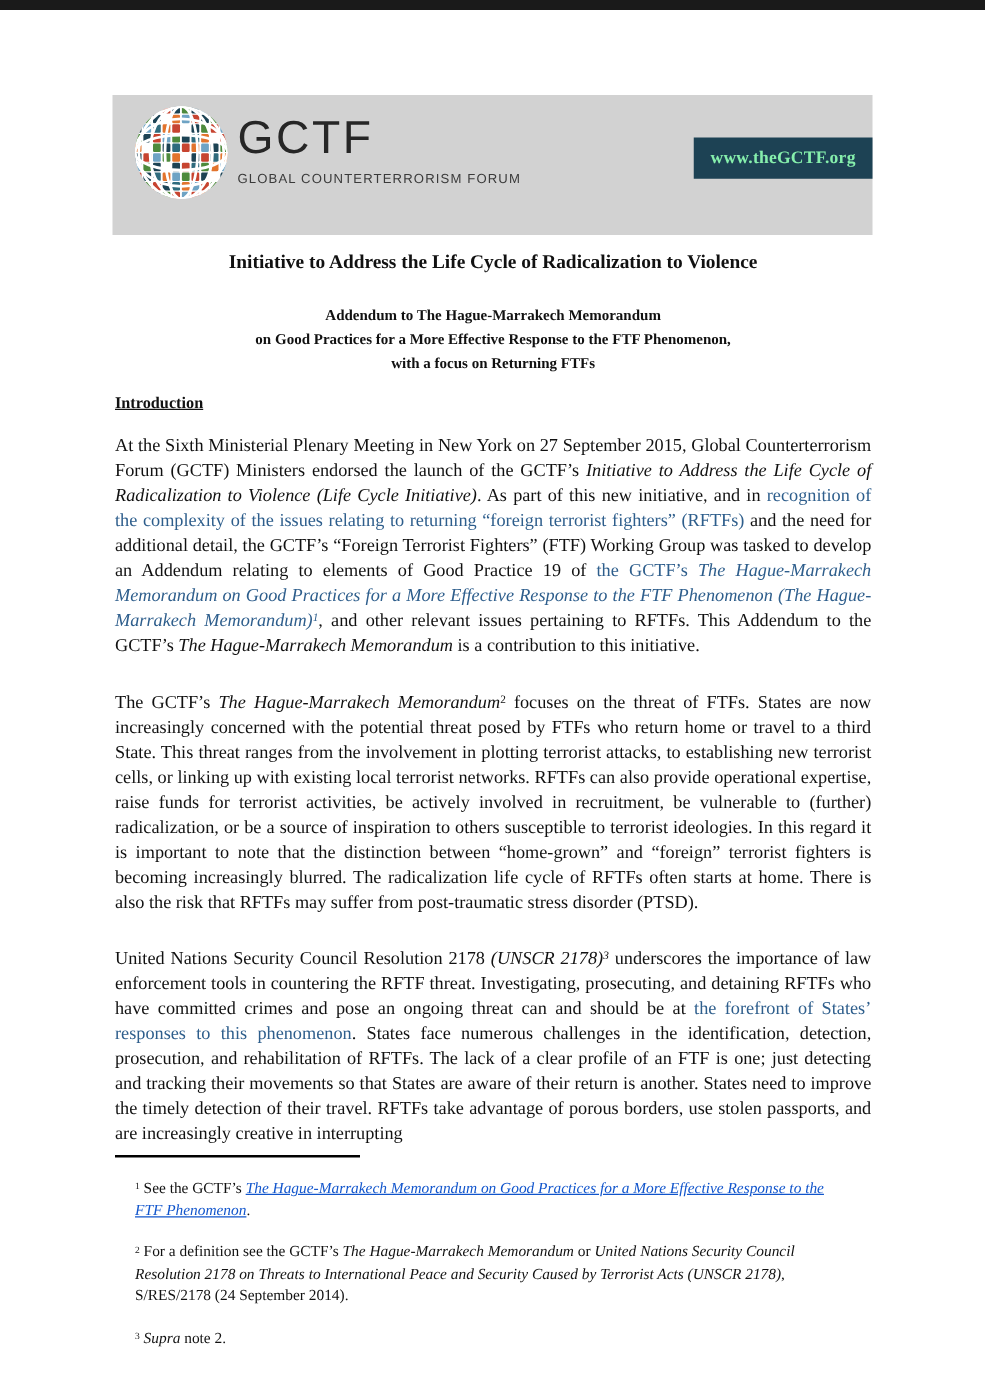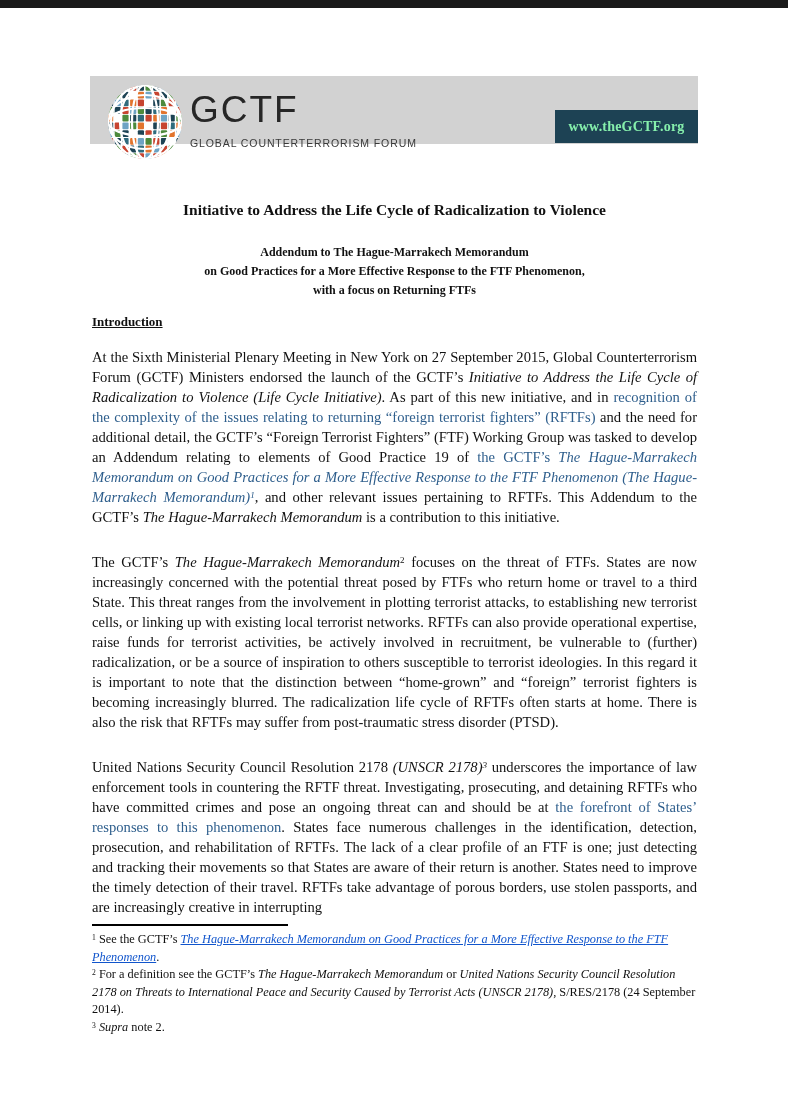--- a/index.html
+++ b/index.html
@@ -1,21 +1,21 @@
 <!DOCTYPE html>
 <html style="--top-bar: #1a1a1a; --header-bg: #d2d2d2; --site-bg: #1d4254; --body-link: #2e5e8c; --fn-link: #1155cc;"><head>
 <meta charset="utf-8">
 <style>
   html,body{margin:0;padding:0;}
   body{
     width:788px;height:1120px;position:relative;overflow:hidden;
     background:#ffffff;font-family:"Liberation Serif",serif;color:#111;
   }
   .top-bar{position:absolute;top:0;left:0;width:788px;height:8px;background:var(--top-bar,#1a1a1a);}
-  .header{position:absolute;left:90px;top:76px;width:608px;height:68px;background:var(--header-bg,#d2d2d2);}
+  .header{position:absolute;left:90px;top:76px;width:608px;height:112px;background:var(--header-bg,#d2d2d2);}
   .globe-wrap{position:absolute;left:16px;top:7px;width:78px;height:78px;}
   .brand{position:absolute;left:100px;top:15px;font-family:"Liberation Sans",sans-serif;}
   .brand-acronym{font-size:37px;line-height:38px;letter-spacing:2px;color:#262626;font-weight:400;}
   .brand-tagline{font-size:10.5px;letter-spacing:0.9px;color:#3a3a3a;margin-top:8px;}
   .site-box{
     position:absolute;right:0;top:34px;width:143px;height:33px;
     background:var(--site-bg,#1d4254);color:#86efac;font-family:Liberation Serif, serif;
     font-weight:bold;font-size:14px;letter-spacing:0.2px;
     display:flex;align-items:center;justify-content:center;cursor:pointer;
   }
@@ -24,21 +24,21 @@
   .doc-subtitle{text-align:center;font-weight:bold;font-size:12px;line-height:19px;}
   .section-heading{font-weight:bold;text-decoration:underline;font-size:13px;margin:14px 0 0;}
   p.body-par{text-align:justify;font-size:14.6px;line-height:20px;margin:17px 0 0;}
   p.body-par + p.body-par{margin-top:25px;}
   .it{font-style:italic;}
   .lnk{color:var(--body-link,#2e5e8c);}
   .fnl{color:var(--fn-link,#1155cc);text-decoration:underline;}
   .sup{font-size:62%;position:relative;top:-0.45em;line-height:0;}
   .footnotes{position:absolute;left:92px;top:924px;width:605px;}
   .fn-rule{width:196px;border:0;border-top:2px solid #000;margin:0 0 5px 0;}
-  .fn{font-size:12.3px;line-height:17.6px;margin:0;text-align:left;}
+  .fn{font-size:12.3px;line-height:17.6px;margin:16px;text-align:left;}
 </style>
 </head>
 <body>
 
 <div class="top-bar"></div>
 
 <div class="header">
   <div class="globe-wrap">
     <svg id="globe-svg" width="78" height="78" viewBox="0 0 78 78">
       <defs>

